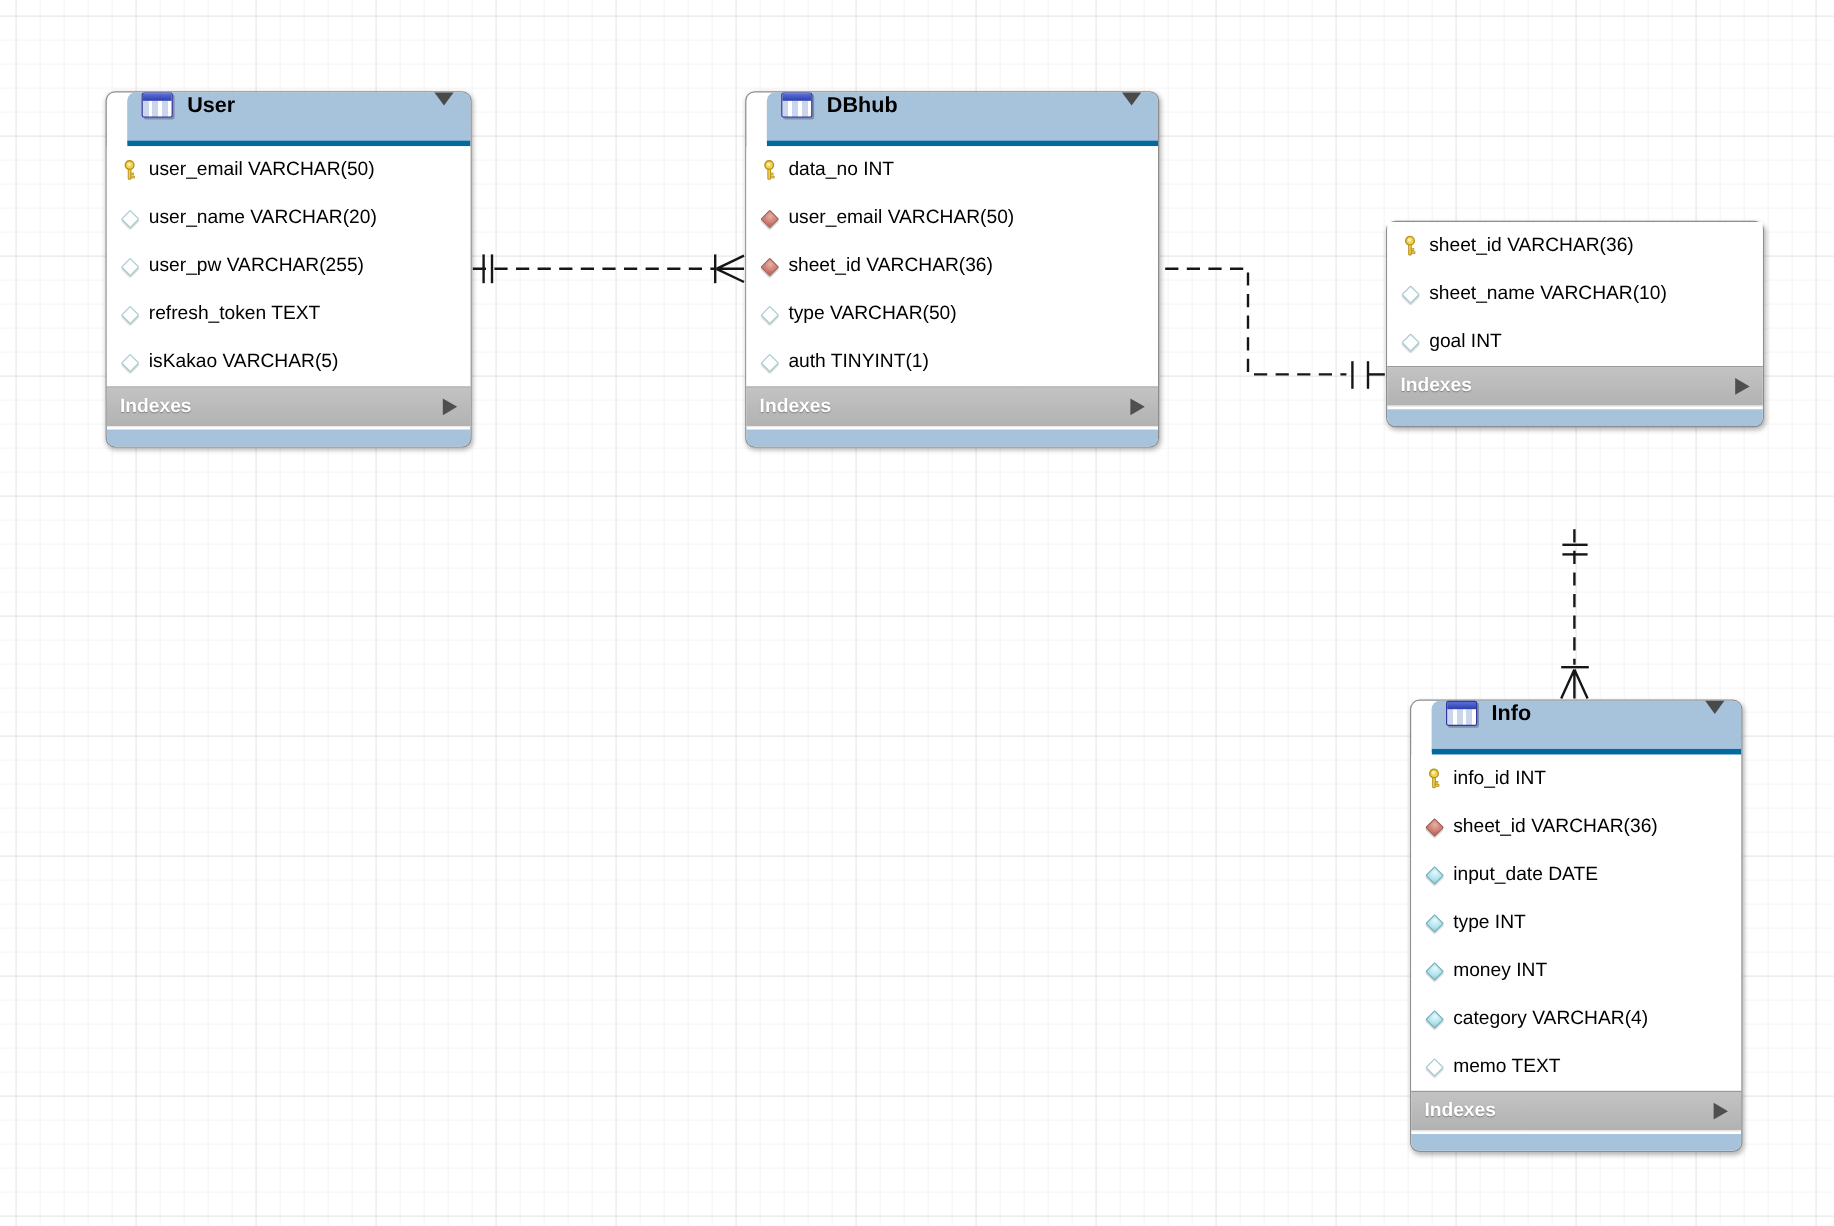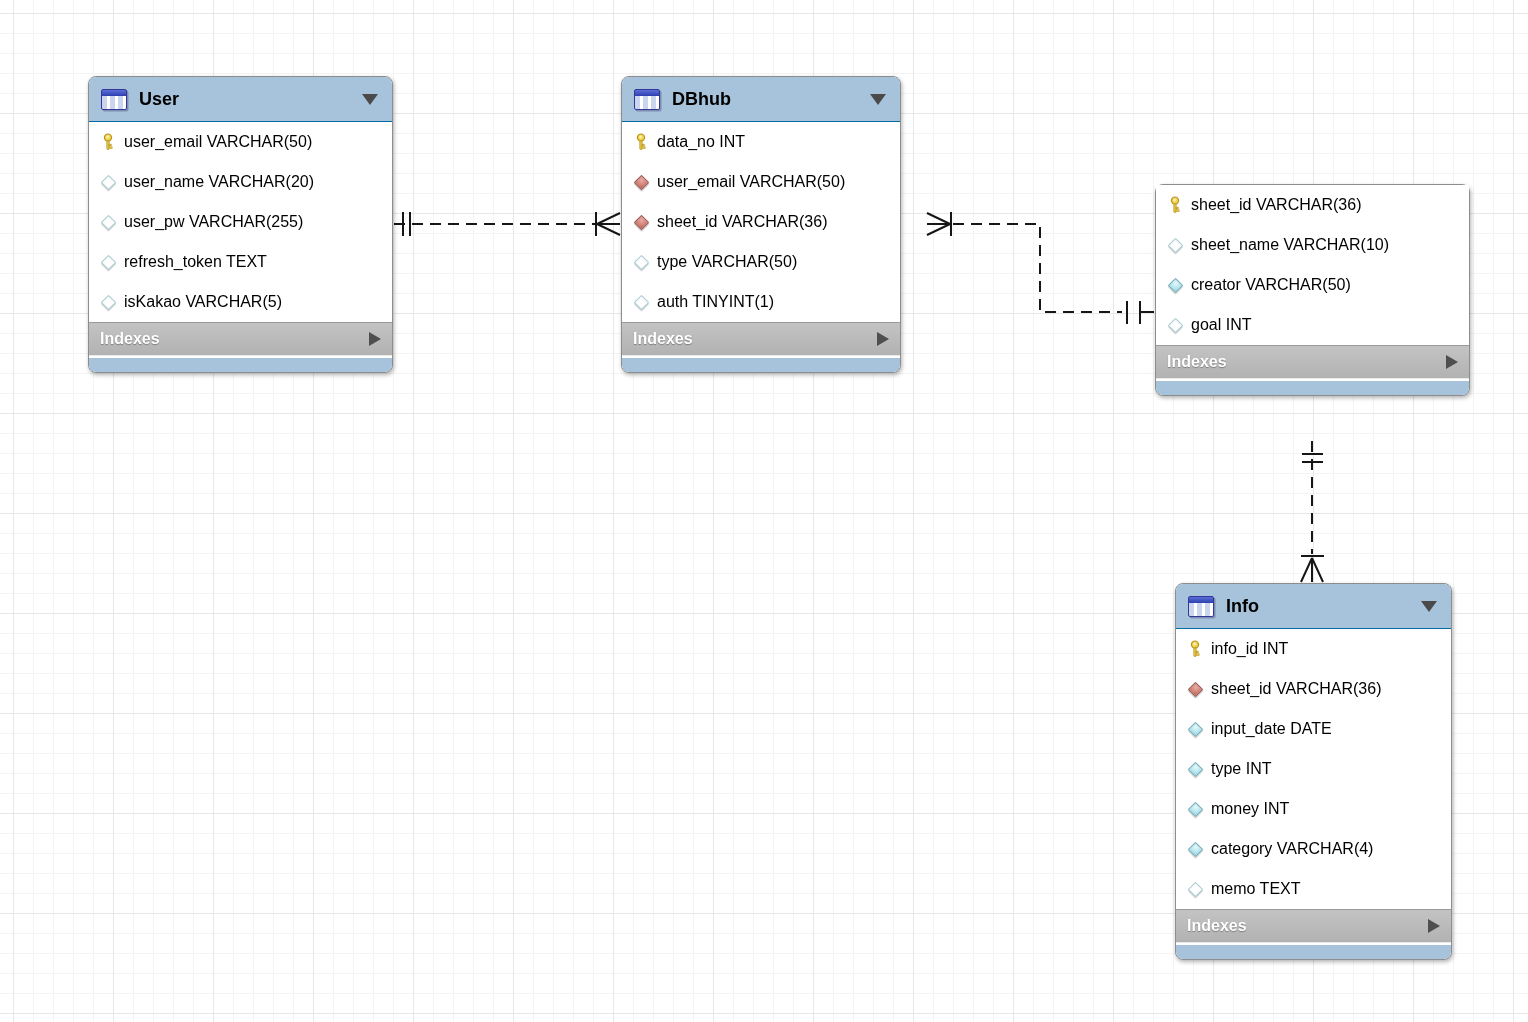--- a/index.html
+++ b/index.html
@@ -24,24 +24,25 @@
 
   #tables-layer { position:absolute; left:0; top:0; width:100%; height:100%; z-index:2; pointer-events:none; }
   #tables-layer .er-table { pointer-events:auto; }
 
   .er-table {
     position:absolute; background:#ffffff;
     border:1px solid #8d8d8d; border-radius:8px;
     box-shadow:1px 2px 4px rgba(0,0,0,0.30);
   }
   .table-header {
-    height:45px; display:flex; align-items:center; gap:12px;
+    height:45px; display:flex; gap:12px;
     padding:0 14px 0 12px;
     background:#a7c3dc; border-radius:7px 7px 0 0;
-    border-bottom:1px solid #0369a1;
+    border-bottom:5px solid #0369a1;
+    margin-left:17px;
   }
   .table-icon {
     width:26px; height:21px; flex:0 0 26px;
     border:1px solid #35359a; border-radius:2px;
     background:
       linear-gradient(180deg,#5a6fd6 0%,#2d3fb0 100%) 0 0/100% 6px no-repeat,
       repeating-linear-gradient(90deg,#c9d6ee 0 5px,#ffffff 5px 8px) 0 6px/100% 15px no-repeat;
     background-color:#ffffff;
     box-shadow:1.5px 1.5px 0 rgba(45,45,95,0.35);
   }
@@ -152,21 +153,21 @@
             <span class="cicon nullable"></span>
             <span class="col-text"><span>isKakao</span> <span>VARCHAR(5)</span></span>
           </div>
         </div>
     <div class="table-footer">
       <span class="footer-label">Indexes</span>
       <span class="expand-arrow"></span>
     </div>
     <div class="table-strip"></div>
   </div>
-      <div class="er-table" style="left: 621px; top: 76px; width: 280px;">
+      <div class="er-table" style="left: 621px; top: 76px; width: 345px;">
     <div class="table-header">
       <span class="table-icon"></span>
       <span class="table-title">DBhub</span>
       <span class="collapse-triangle"></span>
     </div>
     <div class="table-body">
           <div class="row">
             <span class="cicon primary-key">
               <svg width="15" height="18" viewBox="0 0 15 18">
                 <circle cx="7" cy="4.6" r="3.6" fill="#f2d44f" stroke="#b8941f" stroke-width="1.2"></circle>
@@ -211,24 +212,20 @@
                 <rect x="5.9" y="8" width="2.2" height="8.4" rx="0.6" fill="#f2d44f" stroke="#b8941f" stroke-width="0.9"></rect>
                 <rect x="8" y="11.2" width="2.2" height="1.5" fill="#f2d44f" stroke="#b8941f" stroke-width="0.7"></rect>
                 <rect x="8" y="13.8" width="3.1" height="1.5" fill="#f2d44f" stroke="#b8941f" stroke-width="0.7"></rect>
               </svg>
             </span>
             <span class="col-text"><span>sheet_id</span> <span>VARCHAR(36)</span></span>
           </div>
           <div class="row">
             <span class="cicon nullable"></span>
             <span class="col-text"><span>sheet_name</span> <span>VARCHAR(10)</span></span>
-          </div>
-          <div class="row">
-            <span class="cicon not-null"></span>
-            <span class="col-text"><span>creator</span> <span>VARCHAR(50)</span></span>
           </div>
           <div class="row">
             <span class="cicon nullable"></span>
             <span class="col-text"><span>goal</span> <span>INT</span></span>
           </div>
         </div>
     <div class="table-footer">
       <span class="footer-label">Indexes</span>
       <span class="expand-arrow"></span>
     </div>

